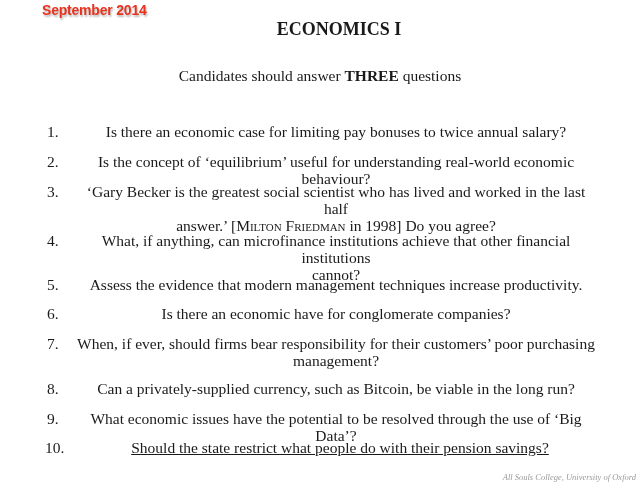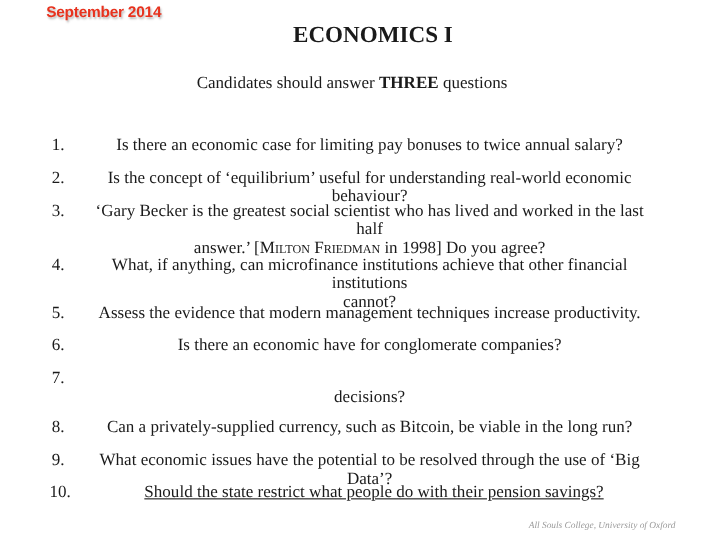--- a/index.html
+++ b/index.html
@@ -13,42 +13,42 @@
     position: absolute; left: 6px; top: 2px;
     font-family: "Liberation Sans", "DejaVu Sans", sans-serif;
     font-weight: bold; font-size: 14px;
     color: #e8321e;
     text-shadow: 1px 2px 2px rgba(0,0,0,0.28);
     letter-spacing: -0.2px;
     margin-left: 36px;
   }
   .title {
     position: absolute; left: 0; width: 640px; top: 19px;
-    text-align: center; font-weight: bold; font-size: 21px;
+    text-align: center; font-weight: bold; font-size: 18px;
     padding-left: 38px; box-sizing: border-box;
   }
   .instructions {
     position: absolute; left: 0; width: 640px; top: 67px;
     text-align: center; font-size: 15.5px;
     box-sizing: border-box;
   }
   .instructions b { font-weight: bold; }
   .questions {
     position: absolute; left: 0; top: 0; width: 640px; height: 496px;
   }
   .q {
     position: absolute; left: 0; width: 640px; font-size: 15.5px; line-height: 17px;
   }
   .q .num { position: absolute; left: 47px; }
   .q .text { position: absolute; left: 76px; width: 520px; text-align: center; }
   .q.wide .num { left: 45px; text-align: right; }
   .q.wide .text { left: 80px; text-decoration: underline; }
   .smallcaps { font-variant: small-caps; }
   .footer {
-    position: absolute; right: 26px; top: 472px;
+    position: absolute; right: 4px; top: 472px;
     font-style: italic; font-size: 8.5px; color: #9a9a9a;
     font-family: "Liberation Serif", "DejaVu Serif", serif;
   }
 </style>
 </head>
 <body>
 
 <div class="date-label">September 2014</div>
 
 <div class="title">ECONOMICS I</div>
@@ -84,22 +84,22 @@
     <span class="num">5.</span>
     <span class="text">Assess the evidence that modern management techniques increase productivity.</span>
   </div>
   <div class="q" style="top:305px;">
     <span class="num">6.</span>
     <span class="text">Is there an economic have for conglomerate companies?</span>
   </div>
   <div class="q" style="top:335px;">
     <span class="num">7.</span>
     <span class="text">
-      <br>
-      <span>decisions?</span>
+      <span>When, if ever, should firms bear responsibility for their customers’ poor purchasing</span><br>
+      <span>management?</span>
     </span>
   </div>
   <div class="q" style="top:380px;">
     <span class="num">8.</span>
     <span class="text">Can a privately-supplied currency, such as Bitcoin, be viable in the long run?</span>
   </div>
   <div class="q" style="top:410px;">
     <span class="num">9.</span>
     <span class="text">What economic issues have the potential to be resolved through the use of ‘Big Data’?</span>
   </div>

